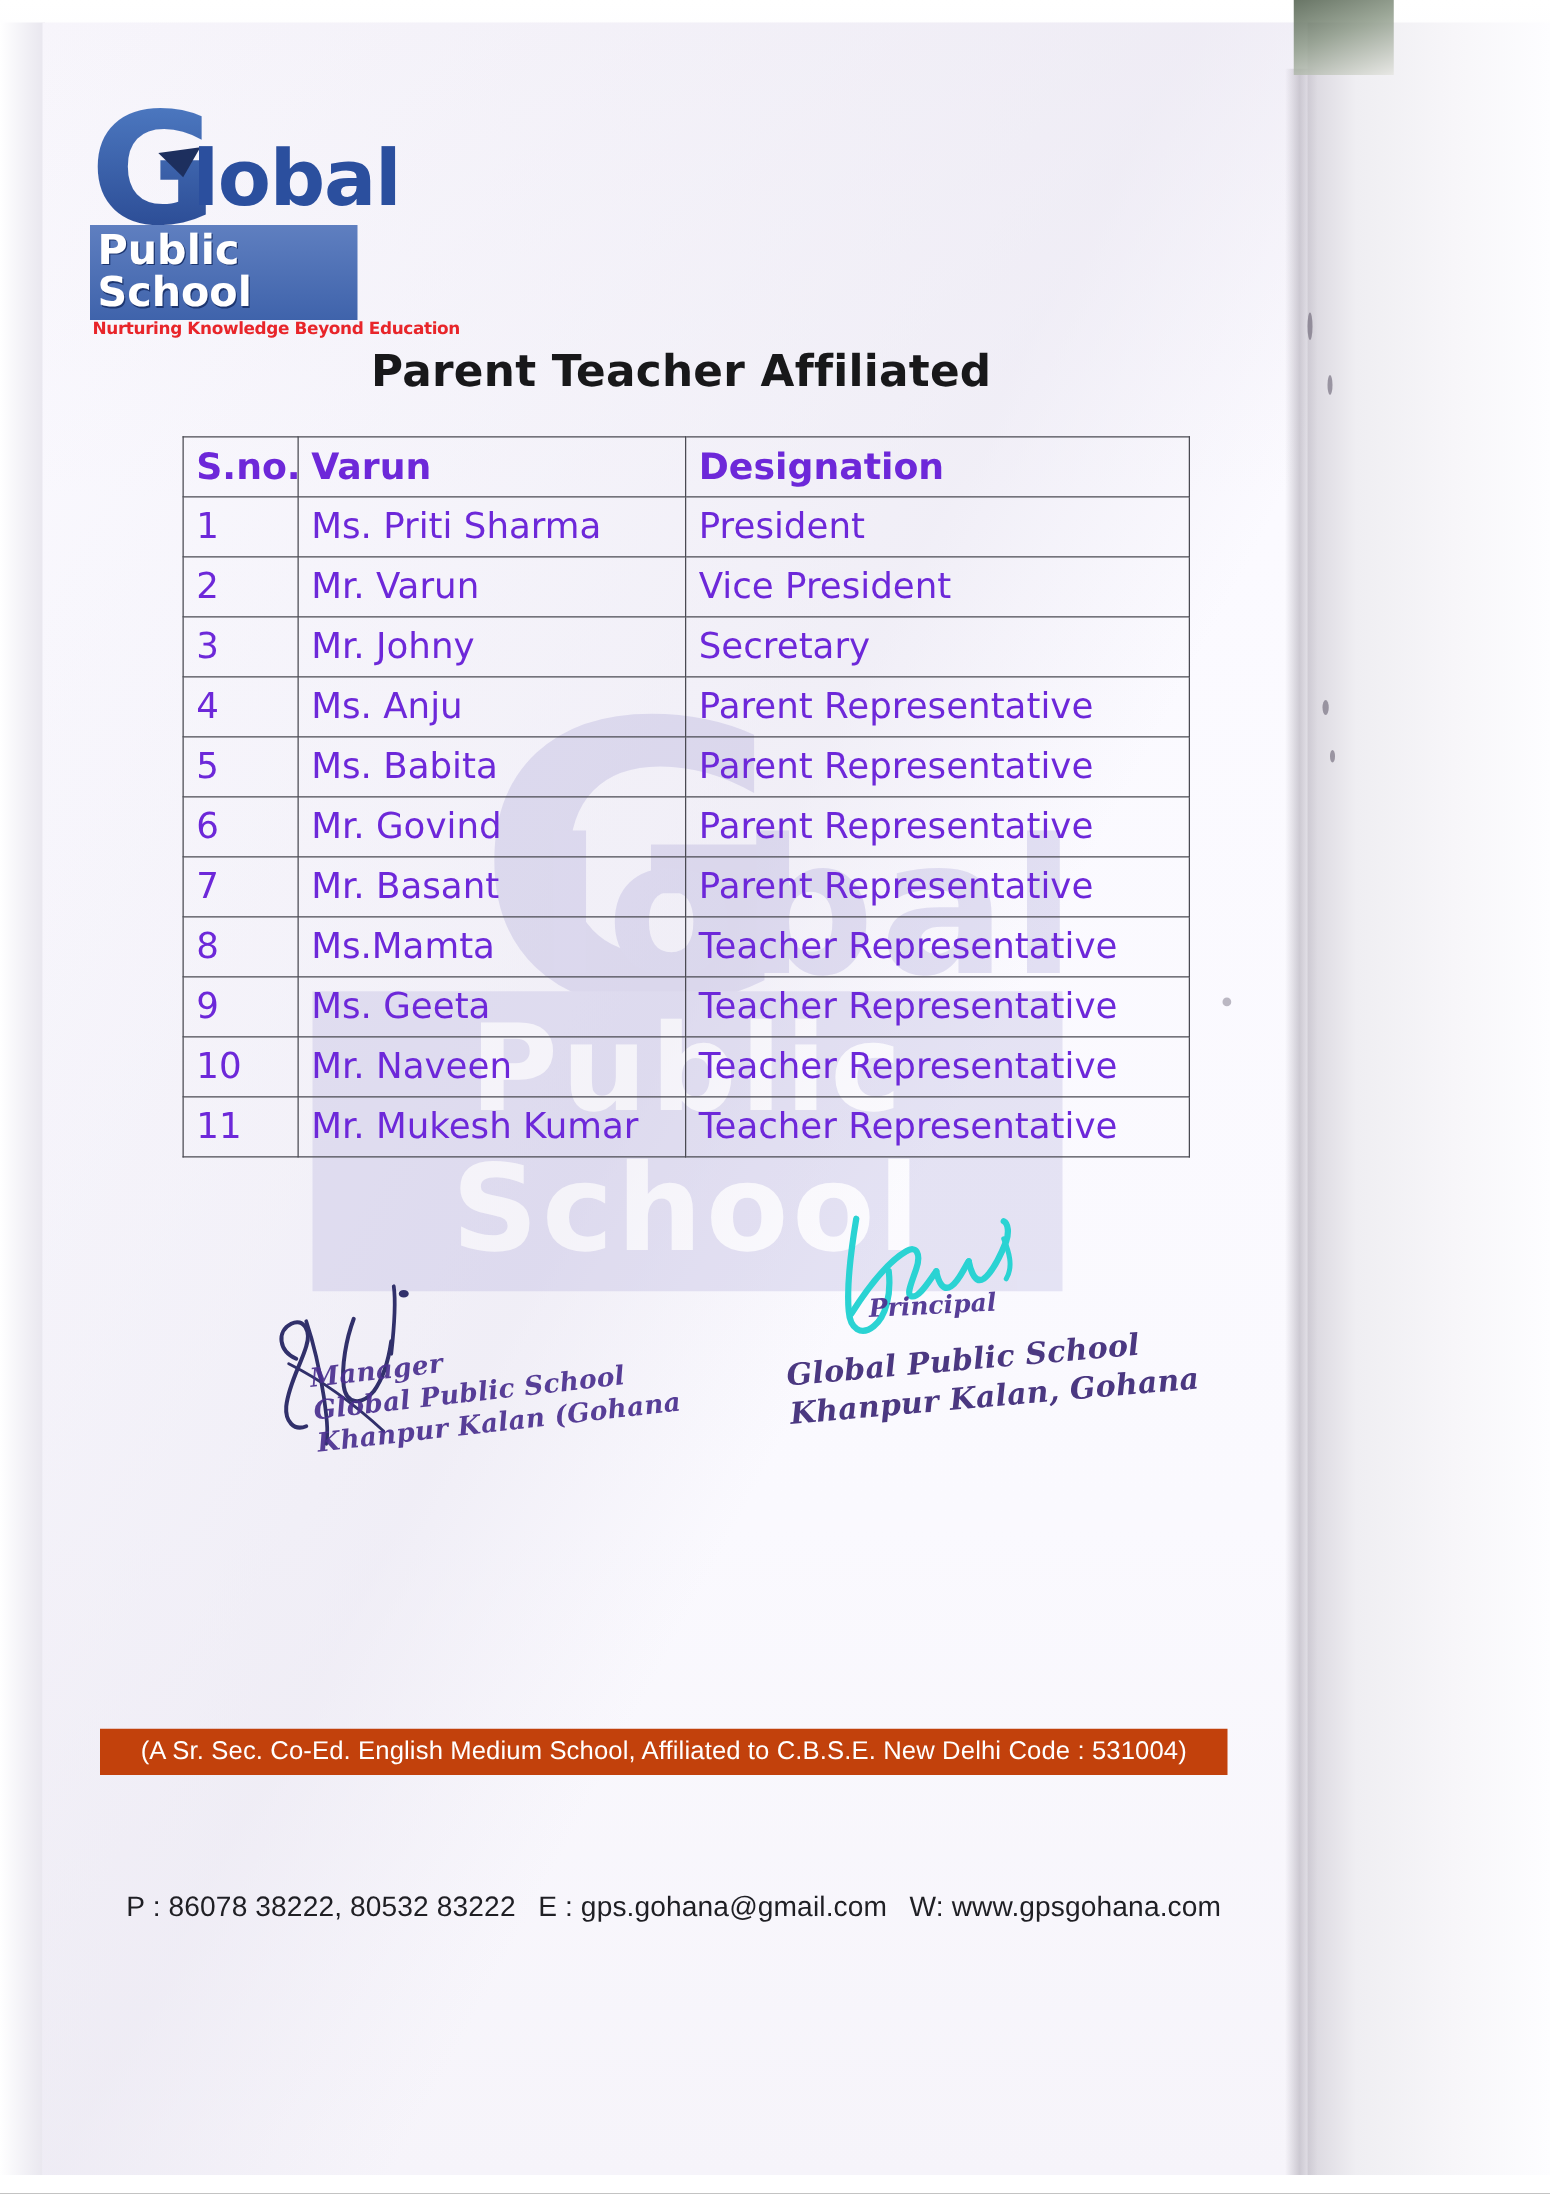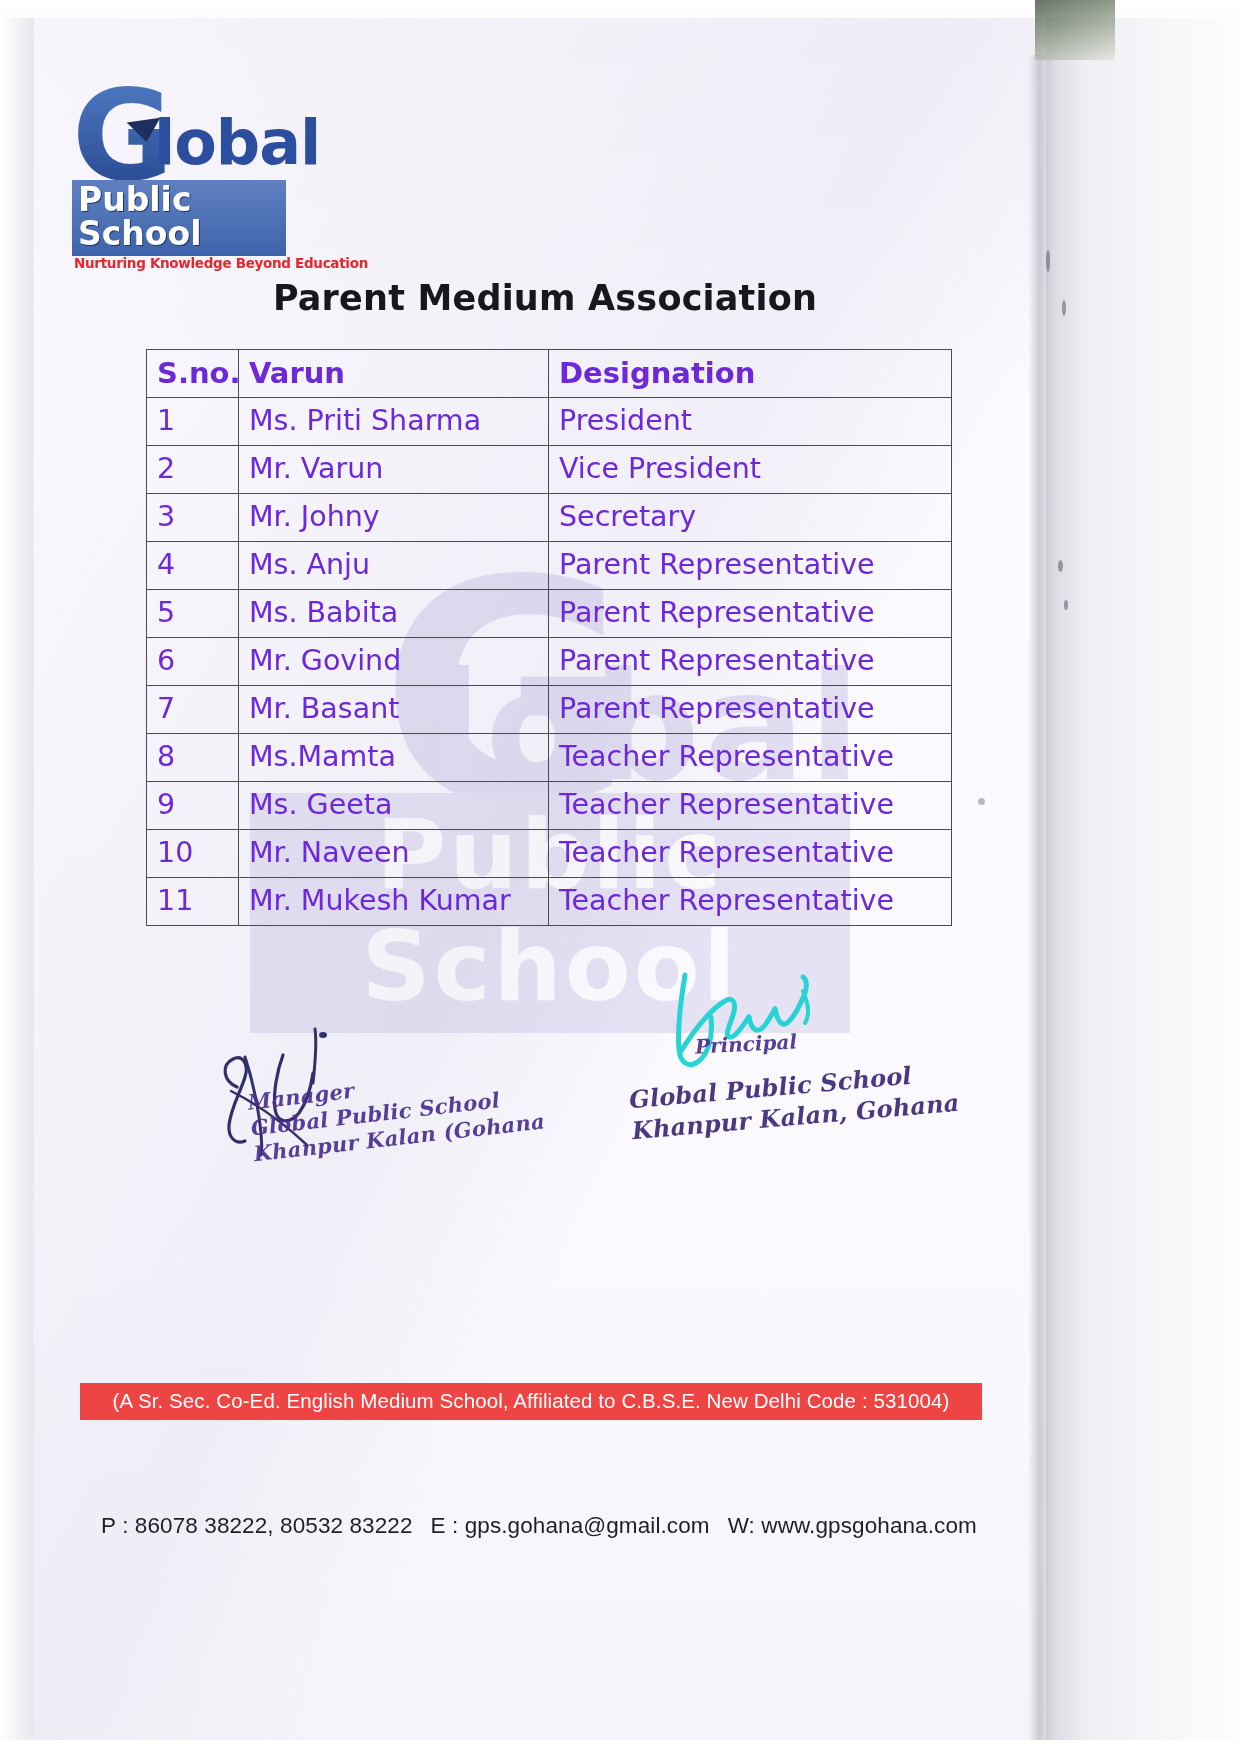--- a/index.html
+++ b/index.html
@@ -259,21 +259,21 @@
     font-size: 24px;
     letter-spacing: .2px;
     opacity: .93;
   }
 
   
   .footer-bar {
     position: absolute;
     left: 80px; top: 1383px;
     width: 902px;
-    background: #ef4444;
+    background: #c2410c;
     color: #ffffff;
     text-align: center;
     font-family: "Liberation Sans", sans-serif;
     font-size: 20.5px;
     line-height: 34px;
     padding: 1px 0 2px 0;
     letter-spacing: .1px;
   }
   .footer-line {
     position: absolute;
@@ -315,21 +315,21 @@
   <div class="logo">
     <div class="logo-g">G</div>
     <div class="logo-tick"></div>
     <div class="logo-lobal">lobal</div>
     <div class="logo-band">
       <span>Public School</span>
     </div>
     <div class="logo-tag">Nurturing Knowledge Beyond Education</div>
   </div>
 
-  <div class="doc-title">Parent Medium Association</div>
+  <div class="doc-title">Parent Teacher Affiliated</div>
 
   <table class="pta-table">
     <colgroup>
       <col class="col-sno">
         <col class="col-name">
         <col class="col-desig">
     </colgroup>
     <thead>
       <tr>
         <th>S.no.</th>

